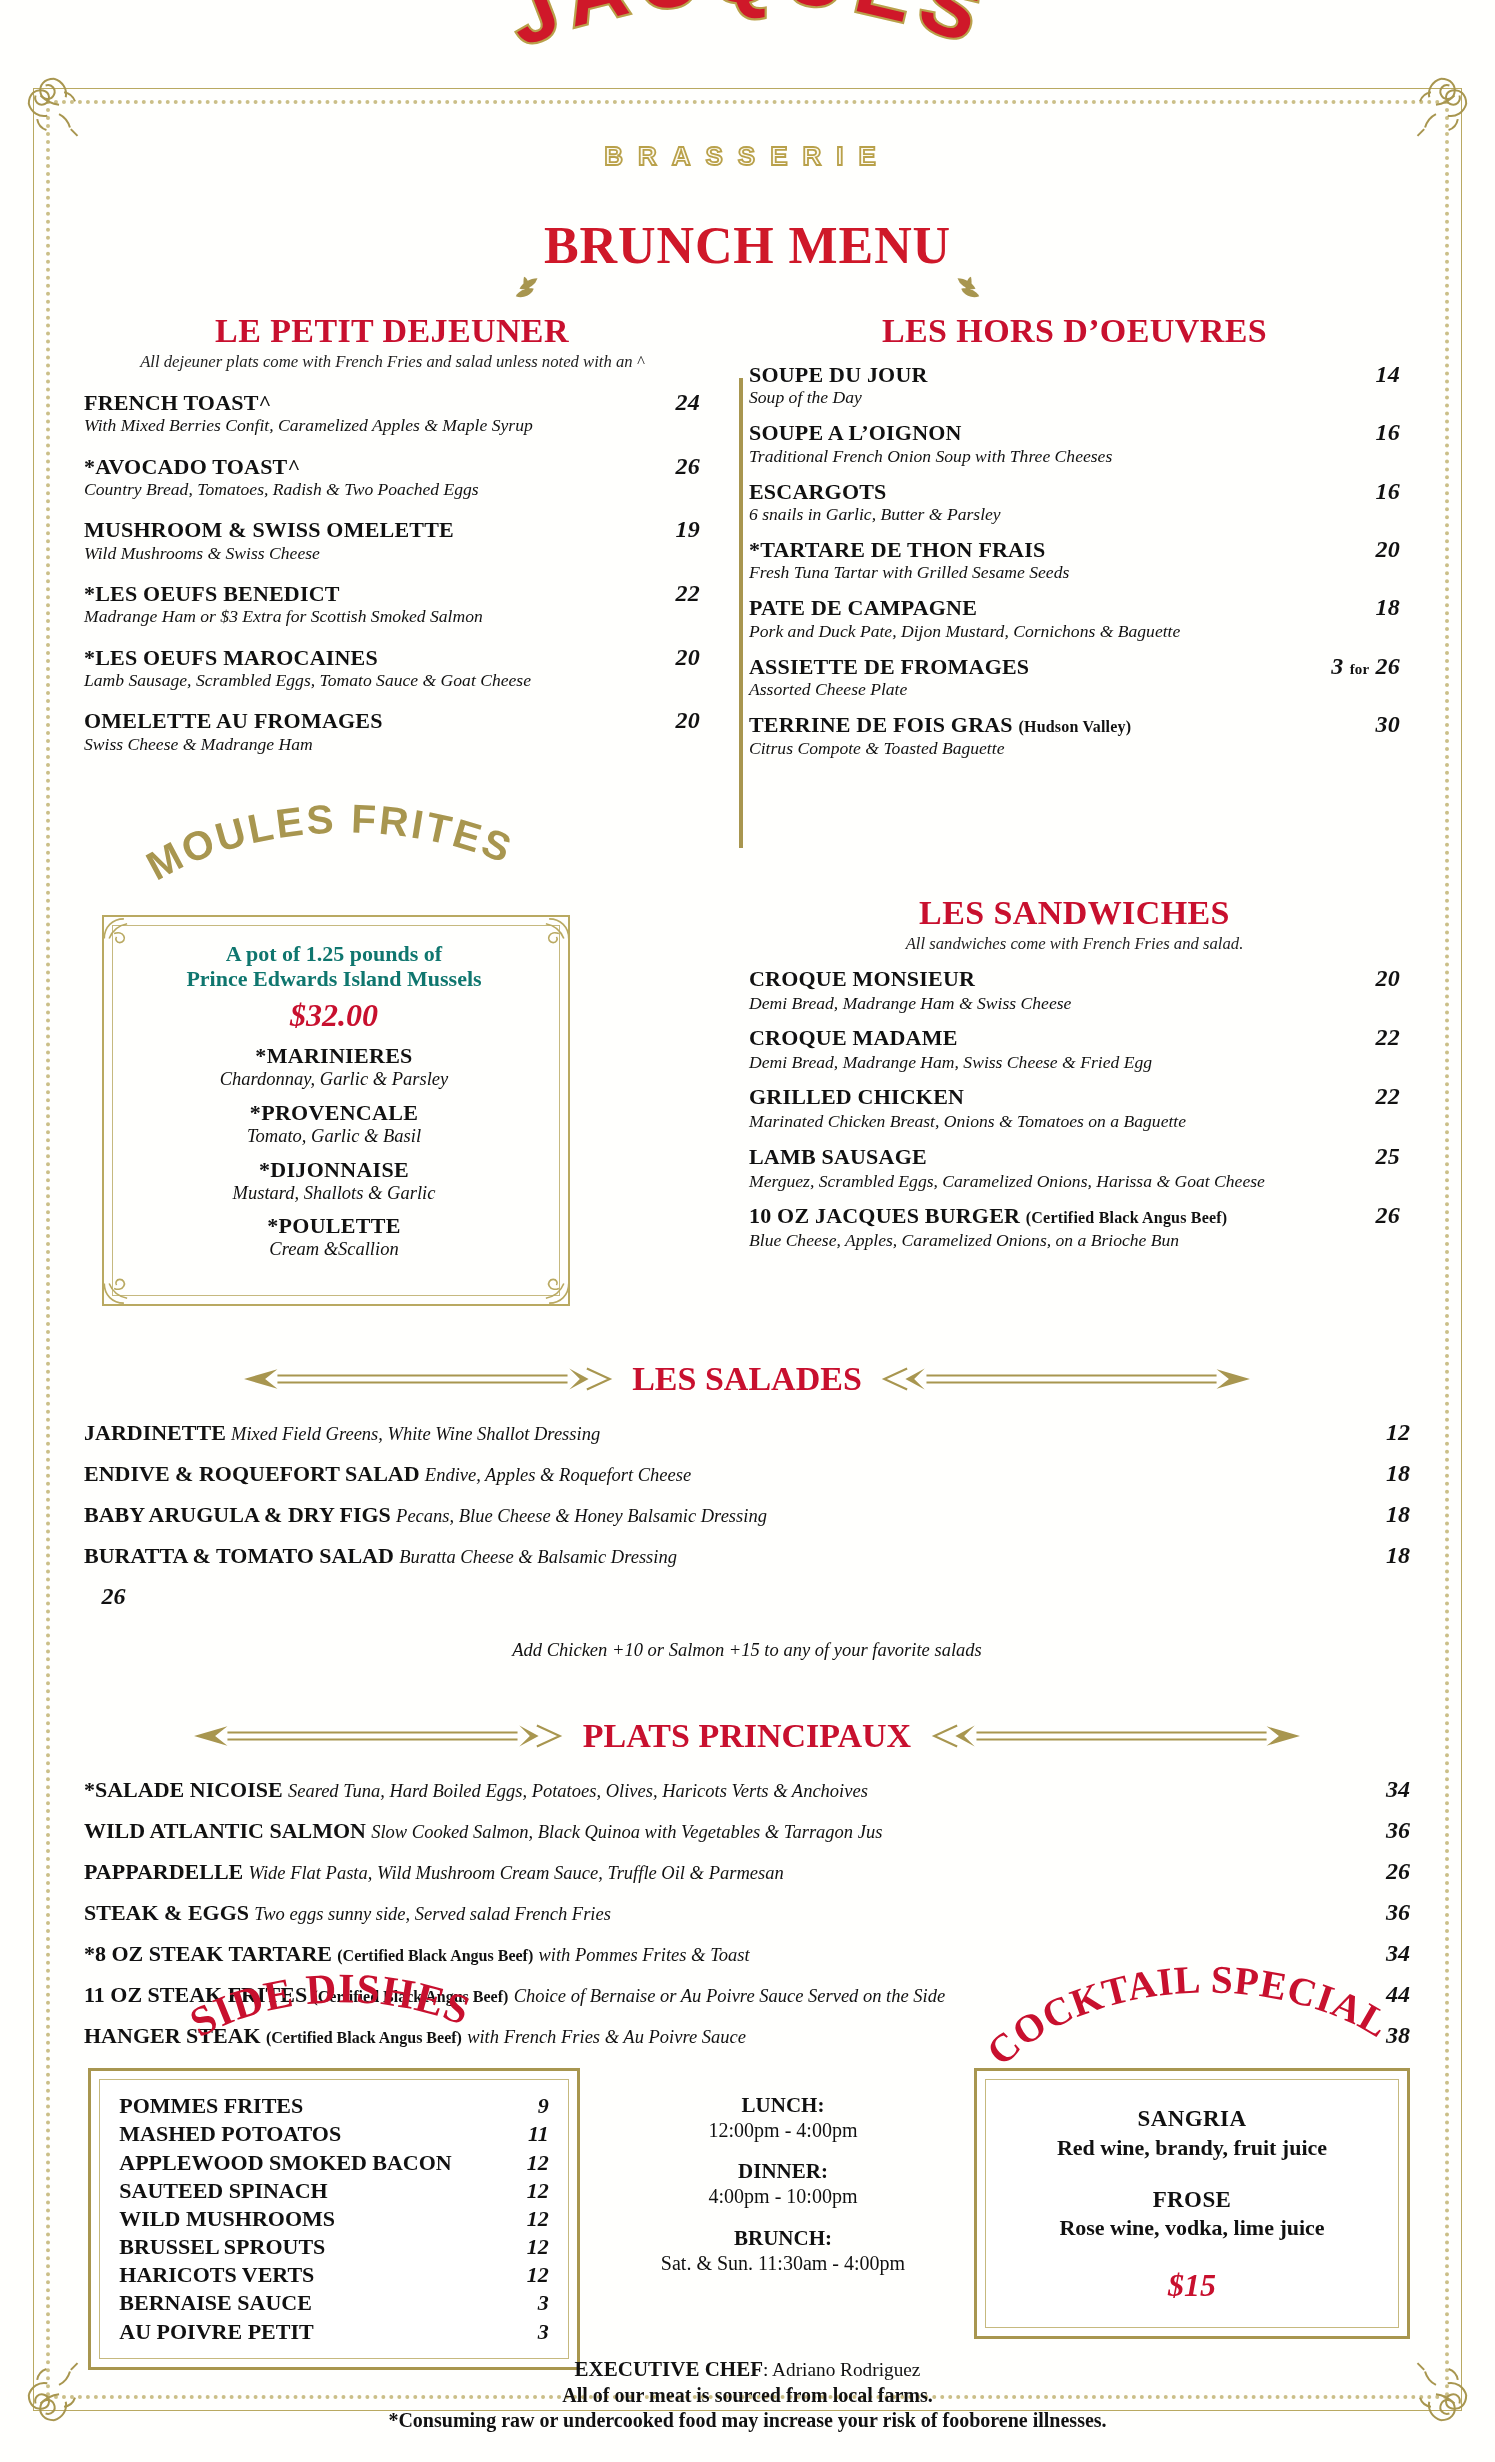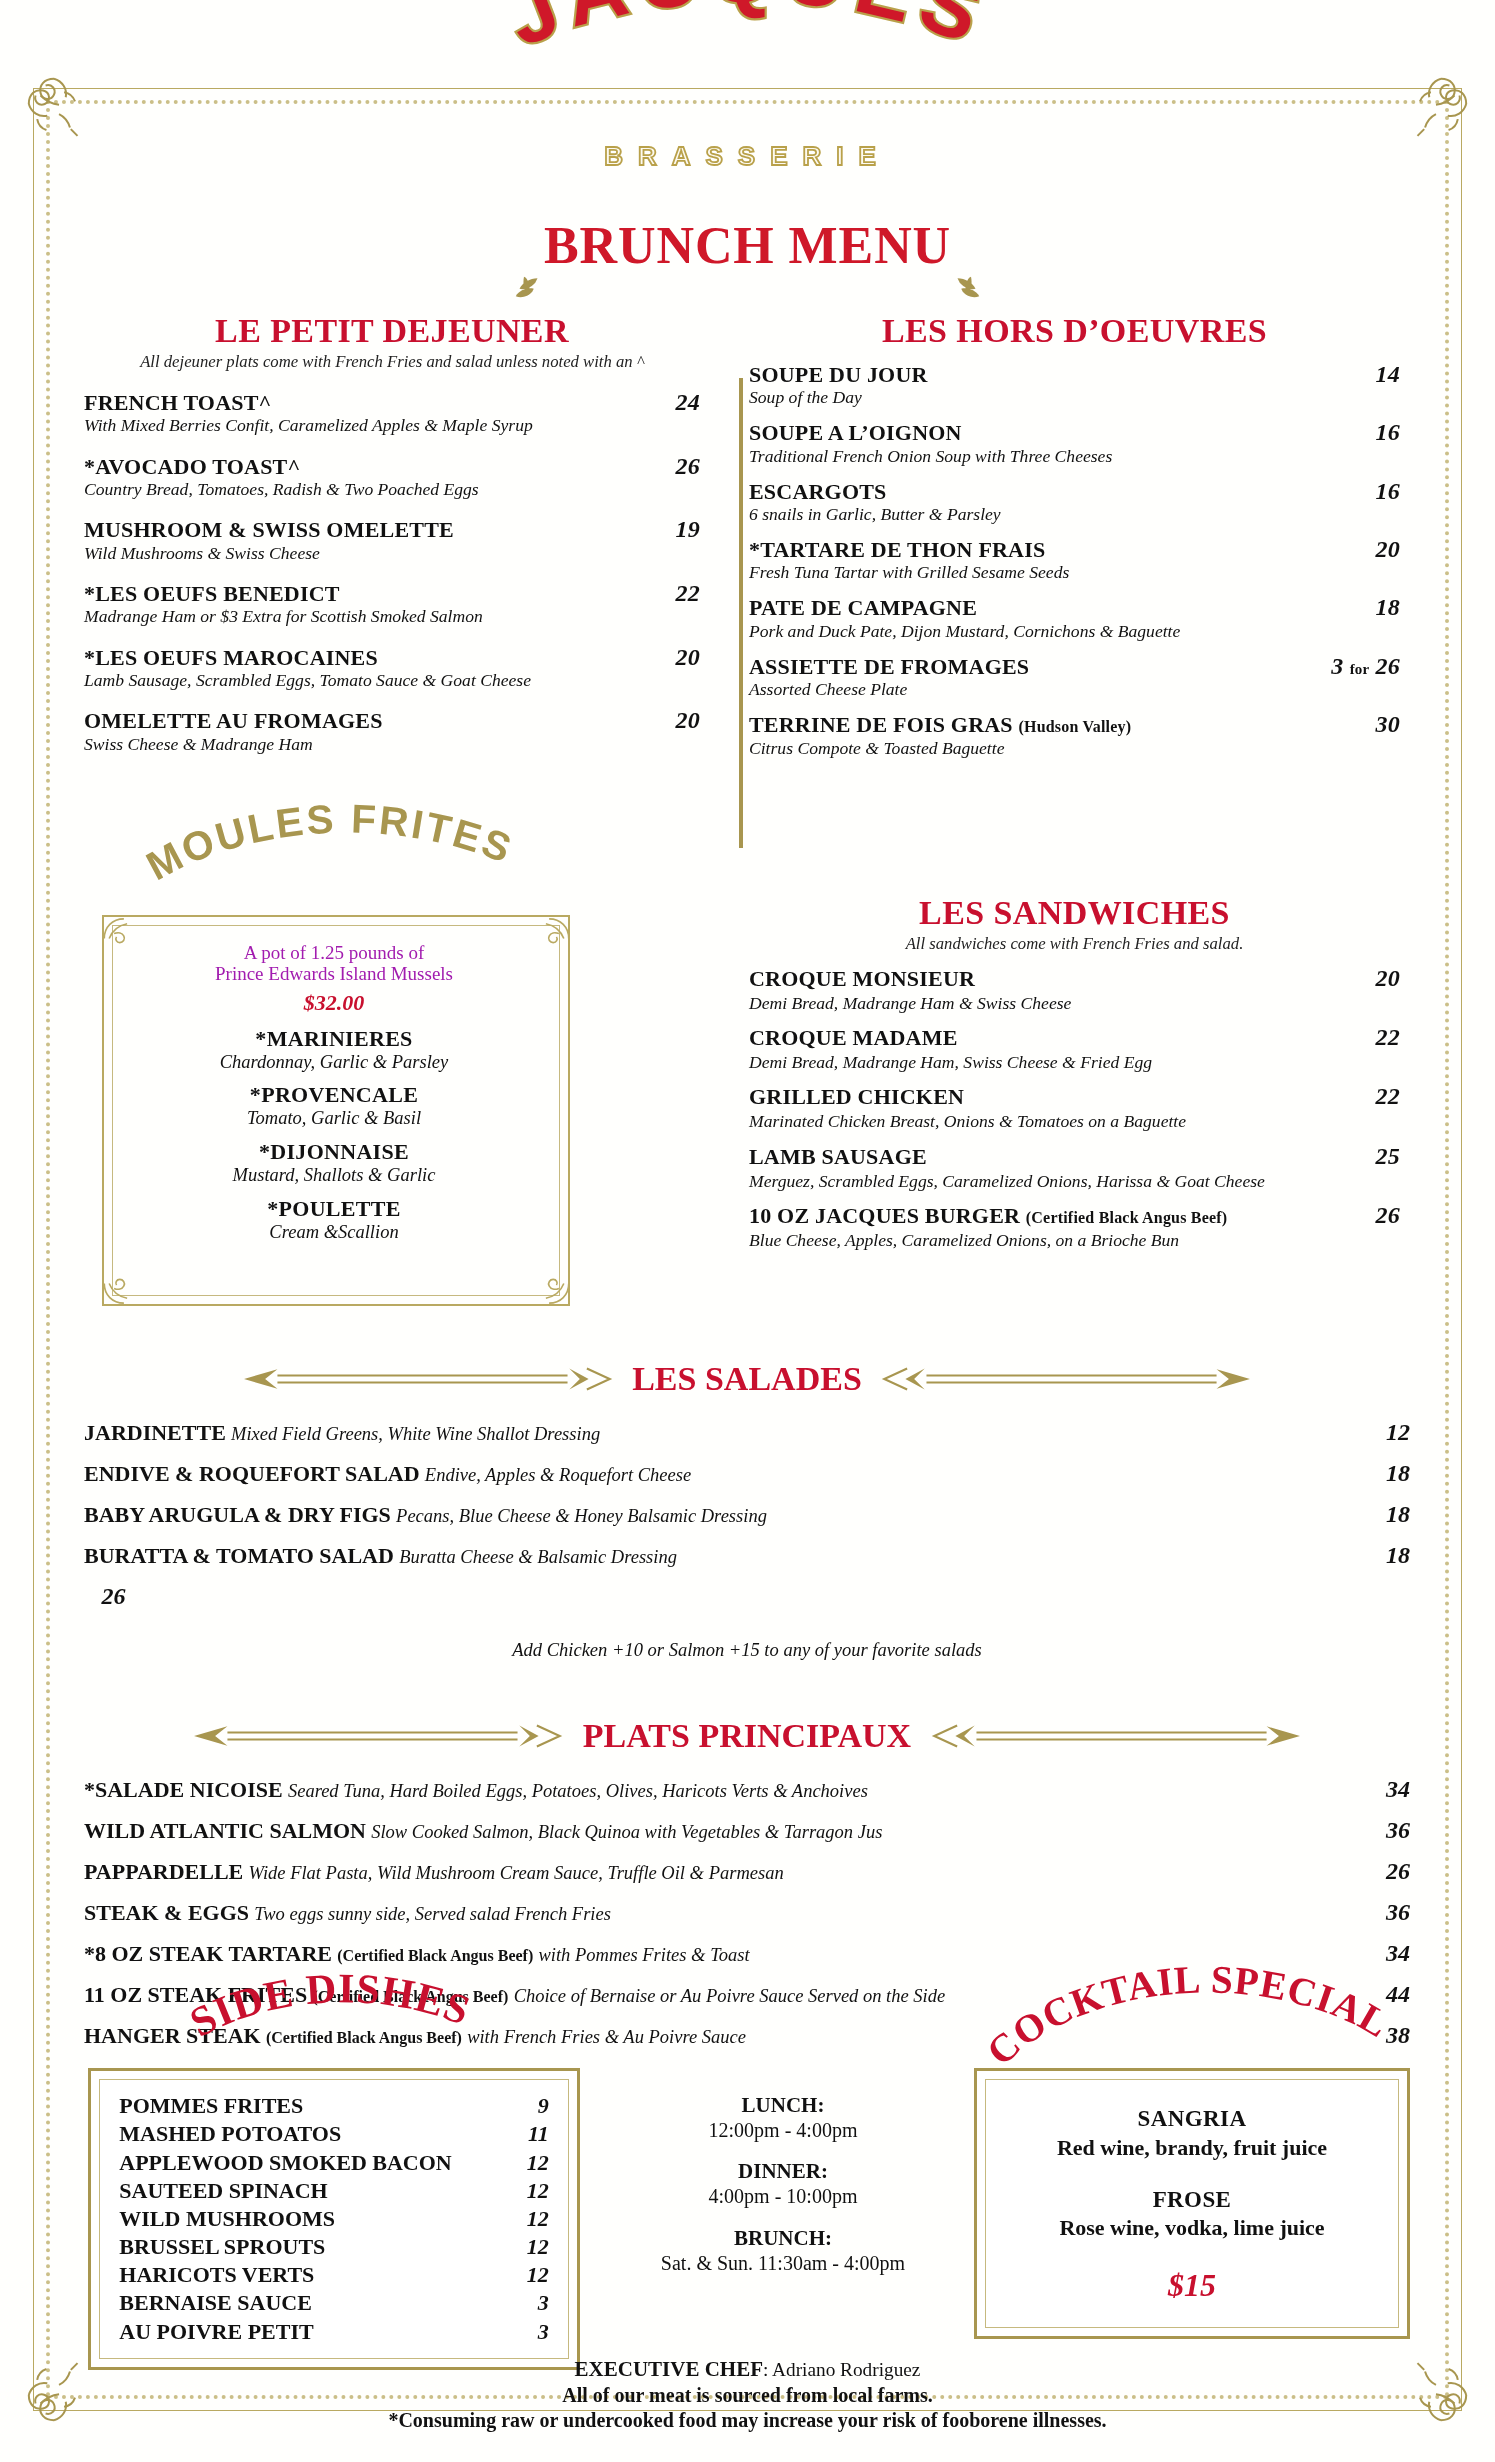--- a/index.html
+++ b/index.html
@@ -128,22 +128,22 @@
   }
   .mf-corner{position:absolute;width:49px;height:49px;color:#b9a961;z-index:2;}
   .mf-corner svg{width:100%;height:100%;}
   .mf-corner.a{left:-3.5px;top:-3.5px;}
   .mf-corner.b{right:-3.5px;top:-3.5px;transform:scaleX(-1);}
   .mf-corner.c{left:-3.5px;bottom:-3.5px;transform:scaleY(-1);}
   .mf-corner.d{right:-3.5px;bottom:-3.5px;transform:scale(-1,-1);}
   .moules-body{
     position:absolute;left:33px;top:76px;width:426px;text-align:center;
   }
-  .m-pot{font-weight:normal;font-size:19px;color:#a21caf;line-height:1.12;}
-  .m-price{font-weight:bold;font-style:italic;font-size:22px;color:#c8102e;margin-top:5.3px;}
+  .m-pot{font-weight:bold;font-size:22px;color:#0f766e;line-height:1.12;}
+  .m-price{font-weight:bold;font-style:italic;font-size:32px;color:#c8102e;margin-top:5.3px;}
   .m-opt{font-weight:bold;font-size:22px;margin-top:9.7px;letter-spacing:0.3px;}
   .m-optd{font-style:italic;font-size:18.5px;margin-top:0px;}
 
   
   .arrowsec{position:absolute;left:84px;width:1326px;text-align:center;}
   .arrowsec .at{
     display:inline-block;color:#c8102e;font-weight:bold;font-size:34px;
     vertical-align:middle;padding:0 14px;
   }
   .arrowsec .arw{display:inline-block;width:378px;height:30px;vertical-align:middle;color:#a8964f;}

